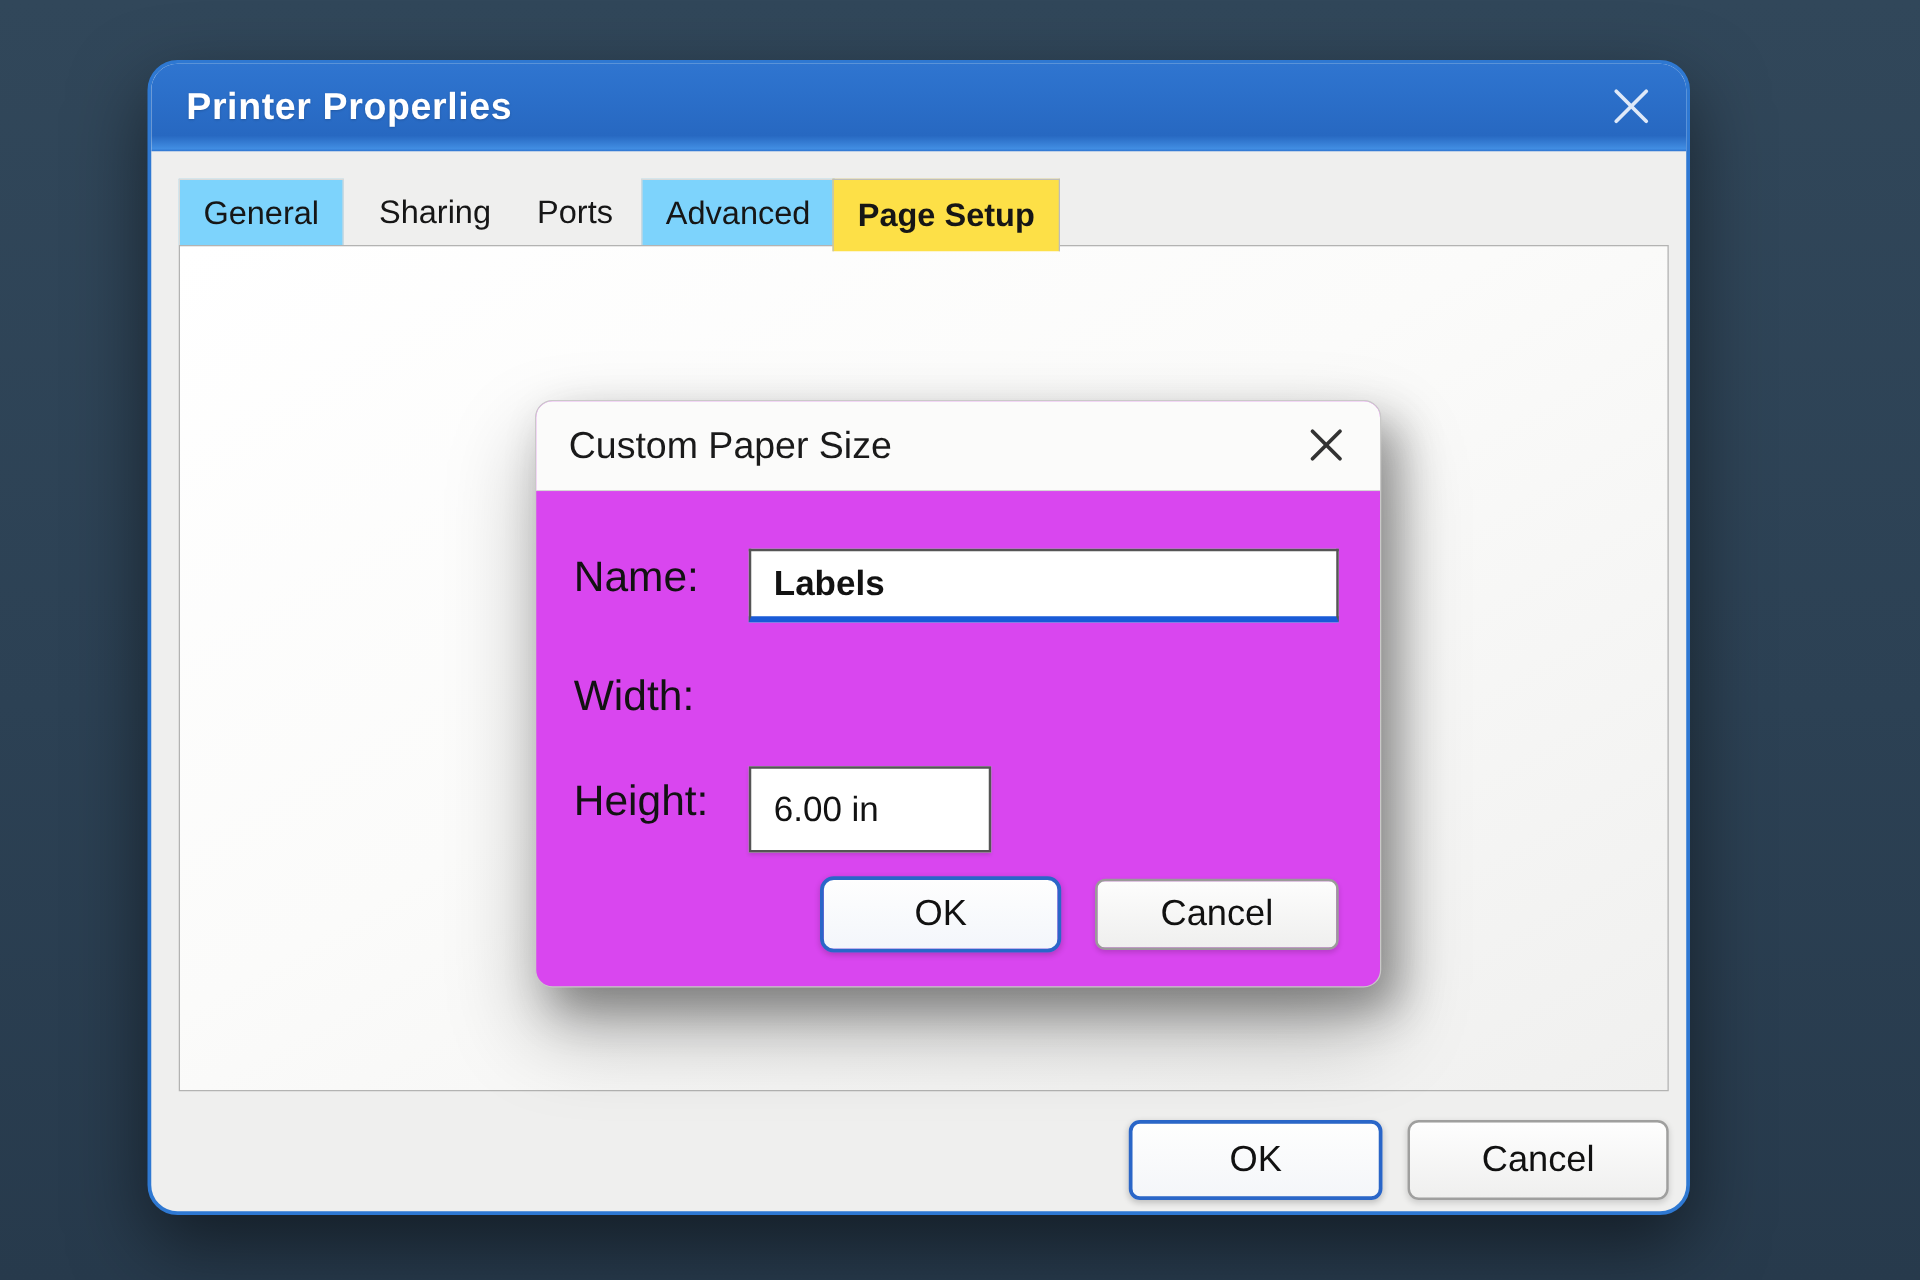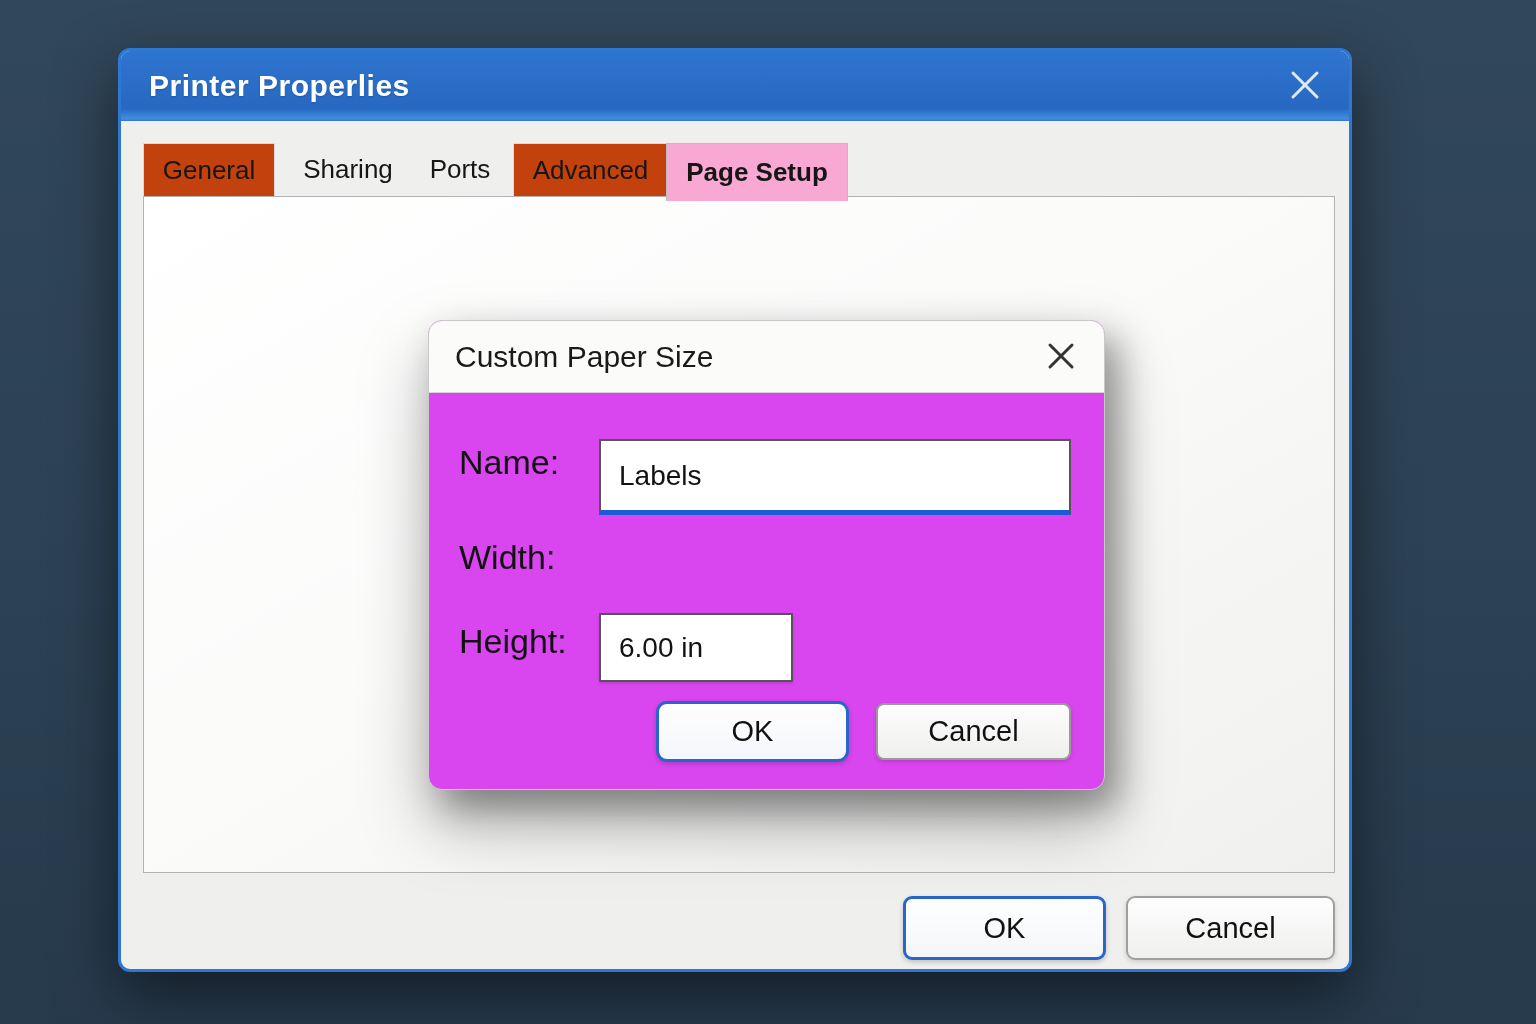--- a/index.html
+++ b/index.html
@@ -10,21 +10,21 @@
     position: relative;
     color: #1b1b1b;
   }
   .stage { position: absolute; inset: 0; }
 
   
   .window {
     position: absolute; left: 118px; top: 48px; width: 1234px; height: 924px;
     background: #efefee;
     border: 3px solid #2e78d2;
-    border-radius: 12px;
+    border-radius: 24px;
     box-shadow: 0 24px 60px rgba(0,0,0,.5);
     overflow: hidden;
     z-index: 1;
   }
   .titlebar {
     position: absolute; left: 0; top: 0; right: 0; height: 70px;
     background: linear-gradient(180deg, #2f75d0 0%, #2768c1 82%, #418de2 97%, #2f75d0 100%);
     display: flex; align-items: center;
   }
   .titlebar .title {
@@ -32,28 +32,28 @@
     padding-left: 28px; text-shadow: 0 1px 2px rgba(0,0,0,.18);
   }
   .titlebar .close-btn {
     position: absolute; right: 22px; top: 14px; width: 44px; height: 44px;
     display: flex; align-items: center; justify-content: center; cursor: pointer;
   }
 
   
   .tab { position: absolute; top: 92px; height: 53px; display: flex; align-items: center;
          justify-content: center; font-size: 26px; color: #161616; cursor: pointer; }
-  .tab.boxed { background: #c2410c; border: 1px solid #dadad9; border-bottom: none; }
+  .tab.boxed { background: #7dd3fc; border: 1px solid #dadad9; border-bottom: none; }
   .tab-general  { left: 22px;  width: 132px; }
   .tab-sharing  { left: 168px; width: 118px; }
   .tab-ports    { left: 296px; width: 86px;  }
   .tab-advanced { left: 392px; width: 155px; }
   .tab-pagesetup{
     left: 545px; width: 182px; height: 58px;
-    background: #f9a8d4; border: 1px solid #bdbdbc; border-bottom: none;
+    background: #fde047; border: 1px solid #bdbdbc; border-bottom: none;
     font-weight: 700; z-index: 3;
   }
 
   
   .frame {
     position: absolute; left: 22px; top: 145px; width: 1192px; height: 677px;
     border: 1px solid #b3b3b2;
     background: linear-gradient(150deg, #ffffff 0%, #fbfbfa 45%, #f0f0ef 100%);
     z-index: 2;
   }
@@ -133,22 +133,23 @@
   }
   .modal-label { position: absolute; font-size: 34px; color: #121212; }
   .m-lbl-name   { left: 30px; top: 122px; }
   .m-lbl-width  { left: 30px; top: 217px; }
   .m-lbl-height { left: 30px; top: 301px; }
   .modal-input {
     position: absolute; background: #fff; border: 2px solid #555;
     font-size: 28px; font-family: inherit; color: #121212; padding: 0 0 0 18px;
   }
   .m-input-name {
-    left: 170px; top: 118px; width: 472px; height: 76px;
+    left: 170px; top: 118px; width: 472px; height: 59px;
     border-bottom: 5px solid #1a5bd7;
+    font-weight: bold;
   }
   .m-input-width  { left: 170px; top: 208px; width: 194px; height: 53px; box-shadow: 0 2px 3px rgba(0,0,0,.12); }
   .m-input-height { left: 170px; top: 292px; width: 194px; height: 69px; box-shadow: 0 2px 3px rgba(0,0,0,.12); }
   .modal-btn {
     position: absolute; font-size: 29px; font-family: inherit; color: #111; cursor: pointer;
   }
   .m-btn-ok {
     left: 227px; top: 380px; width: 193px; height: 61px; border-radius: 11px;
     border: 3px solid #2a66c8; background: linear-gradient(180deg, #fefefe, #f3f6fb);
     box-shadow: 0 2px 5px rgba(0,0,0,.2);

